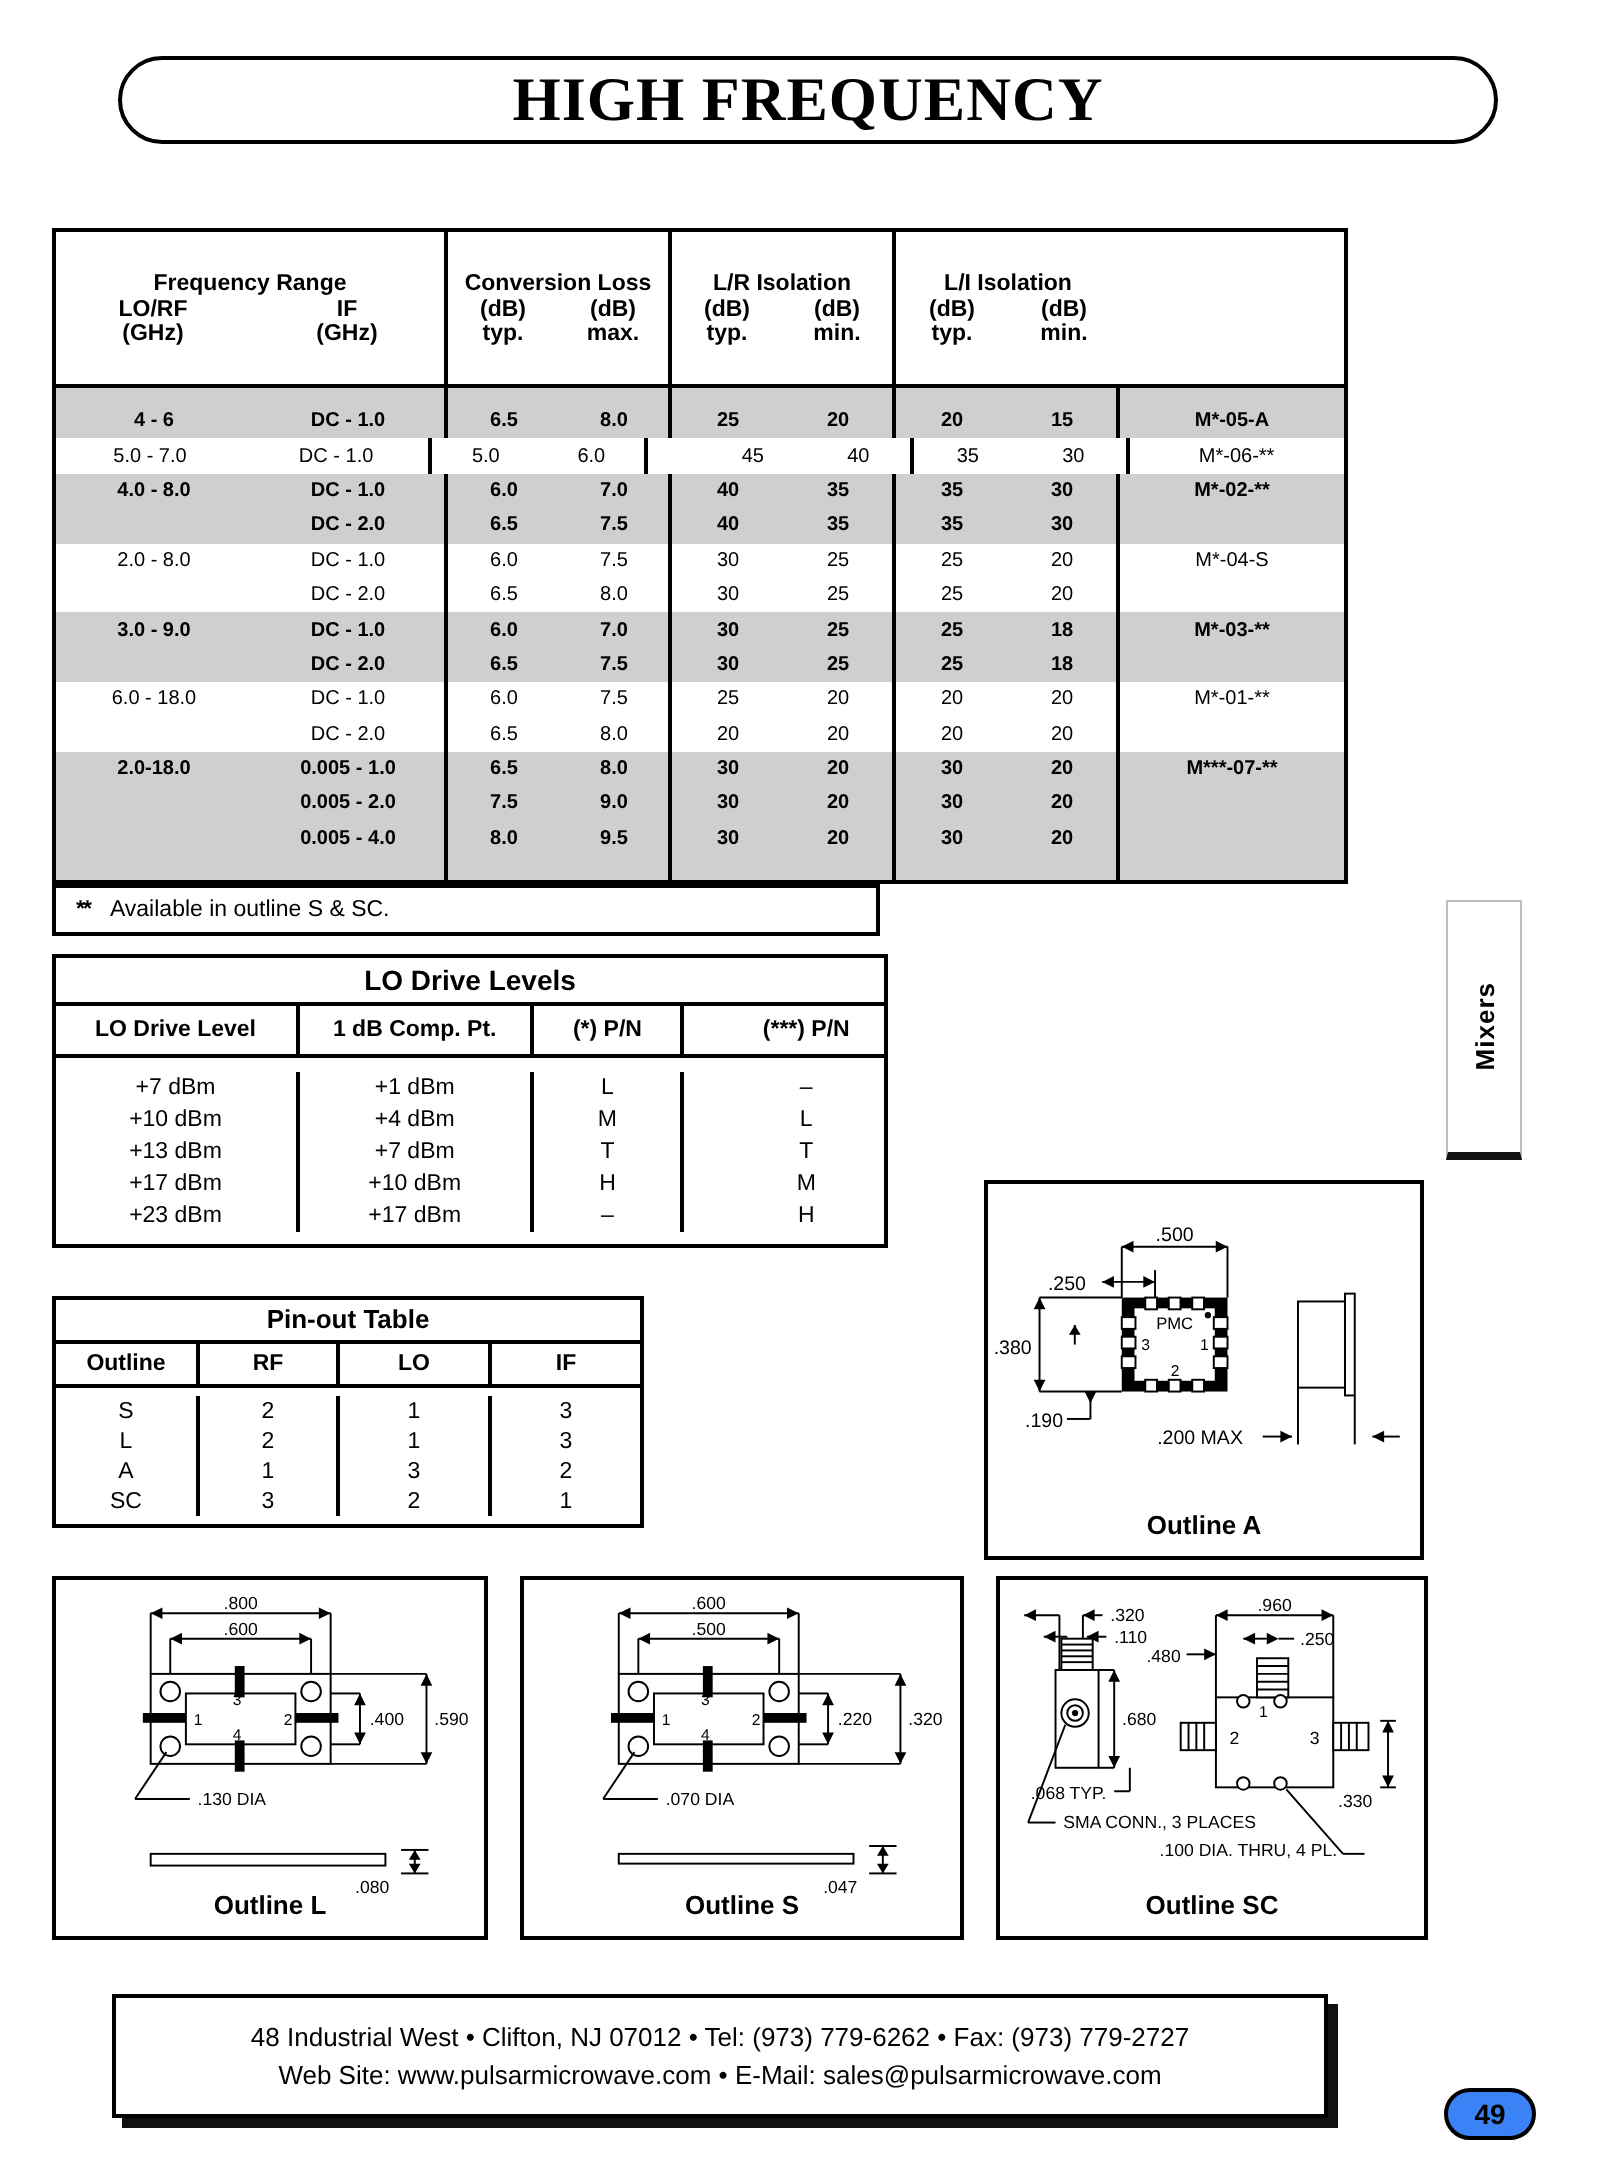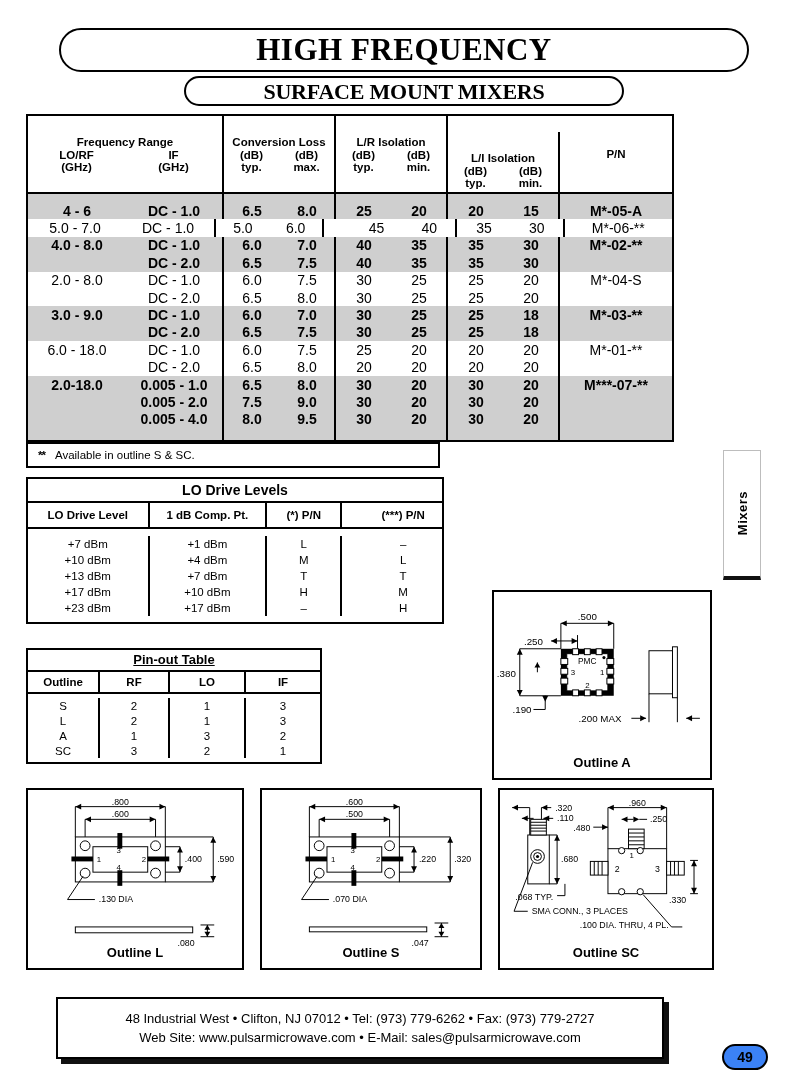--- a/index.html
+++ b/index.html
@@ -65,28 +65,28 @@
   .spec-head .hc:last-child { border-right: 0; }
   .hc .grp { margin-bottom: 1px; font-size:11.5px; }
   .hc .pair { display:flex; }
   .hc .pair > span { flex:1; }
   .hc .pair2 { display:flex; }
   .hc .pair2 > span { flex:1; }
 
   .c-freq { width: 196px; }
   .c-cl   { width: 112px; }
   .c-lr   { width: 112px; }
-  .c-li   { width: 112px; margin-top: 16px; }
+  .c-li   { width: 112px; }
   .c-pn   { width: 112px; justify-content:center !important; padding-top:0 !important; }
 
   .spec-body { position: relative; }
   .srow {
     display: flex;
     height: 17.4px;
-    font-size: 14px;
+    font-size: 10px;
     align-items: center;
   }
   .srow.sh { background: #cfcfcf; }
   .srow.bold { font-weight: bold; }
   .cell { text-align:center; }
   .f-lorf { width: 98px; }
   .f-if   { width: 98px; }
   .f-cl1  { width: 56px; }
   .f-cl2  { width: 56px; }
   .f-lr1  { width: 56px; }
@@ -141,21 +141,21 @@
 
   
   .pin-table {
     position:absolute; left:26px; top:648px;
     width: 296px;
     border: 2px solid #000;
     background:#fff;
   }
   .pin-title {
     height: 22px; line-height:20px; text-align:center;
-    font-weight:bold; font-size:13px; border-bottom:2px solid #000;text-decoration:underline;
+    font-weight:bold; font-size:13px; border-bottom:2px solid #000;
   }
   .pin-hdr { display:flex; height:22px; border-bottom:2px solid #000; }
   .pin-hdr > div { display:flex; align-items:center; justify-content:center; font-weight:bold; font-size:11.5px; border-right:2px solid #000; }
   .pin-hdr > div:last-child { border-right:0; }
   .pin-body { padding: 4px 0 4px 0; }
   .pin-row { display:flex; height:15px; font-size:11.5px; }
   .pin-row > div { display:flex; align-items:center; justify-content:center; border-right:2px solid #000; }
   .pin-row > div:last-child { border-right:0; }
   .pc1 { width: 72px; }
   .pc2 { width: 70px; }
@@ -214,21 +214,20 @@
     display:flex; align-items:center; justify-content:center;
     font-weight:bold; font-size:14px;
     background:#3b82f6;
   }
 </style>
 </head>
 <body>
 
 <div class="title-wrap">
   <div class="banner banner-main">HIGH FREQUENCY</div>
-  <div class="banner banner-sub">SURFACE MOUNT MIXERS</div>
 </div>
 
 <div class="spec-table">
   <div class="spec-head">
     <div class="hc c-freq">
       <div class="grp">Frequency Range</div>
       <div class="pair">
         <span>LO/RF</span>
         <span>IF</span>
       </div>
@@ -262,23 +261,20 @@
     <div class="hc c-li">
       <div class="grp">L/I Isolation</div>
       <div class="pair">
         <span>(dB)</span>
         <span>(dB)</span>
       </div>
       <div class="pair2">
         <span>typ.</span>
         <span>min.</span>
       </div>
-    </div>
-    <div class="hc c-pn">
-      <div class="grp">P/N</div>
     </div>
   </div>
   <div class="spec-body" id="spec-body">
       <div class="srow sh" style="height: 8px;">
         <div class="cell f-lorf" style="height: 100%;"></div>
         <div class="cell f-if vline-if" style="height: 100%;"></div>
         <div class="cell f-cl1" style="height: 100%;"></div>
         <div class="cell f-cl2 vline-cl" style="height: 100%;"></div>
         <div class="cell f-lr1" style="height: 100%;"></div>
         <div class="cell f-lr2 vline-lr" style="height: 100%;"></div>

